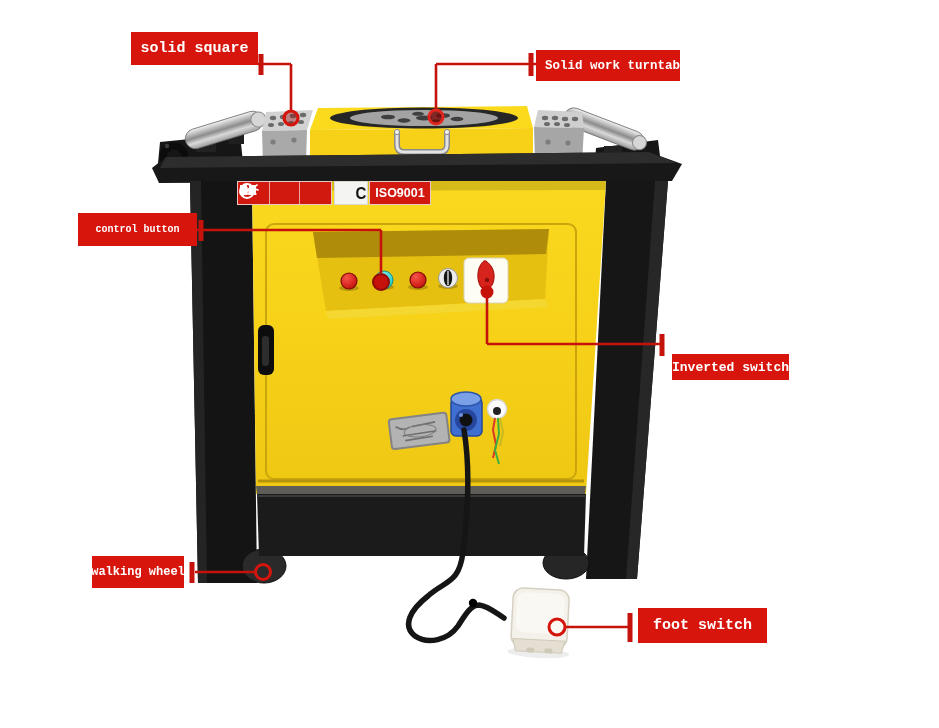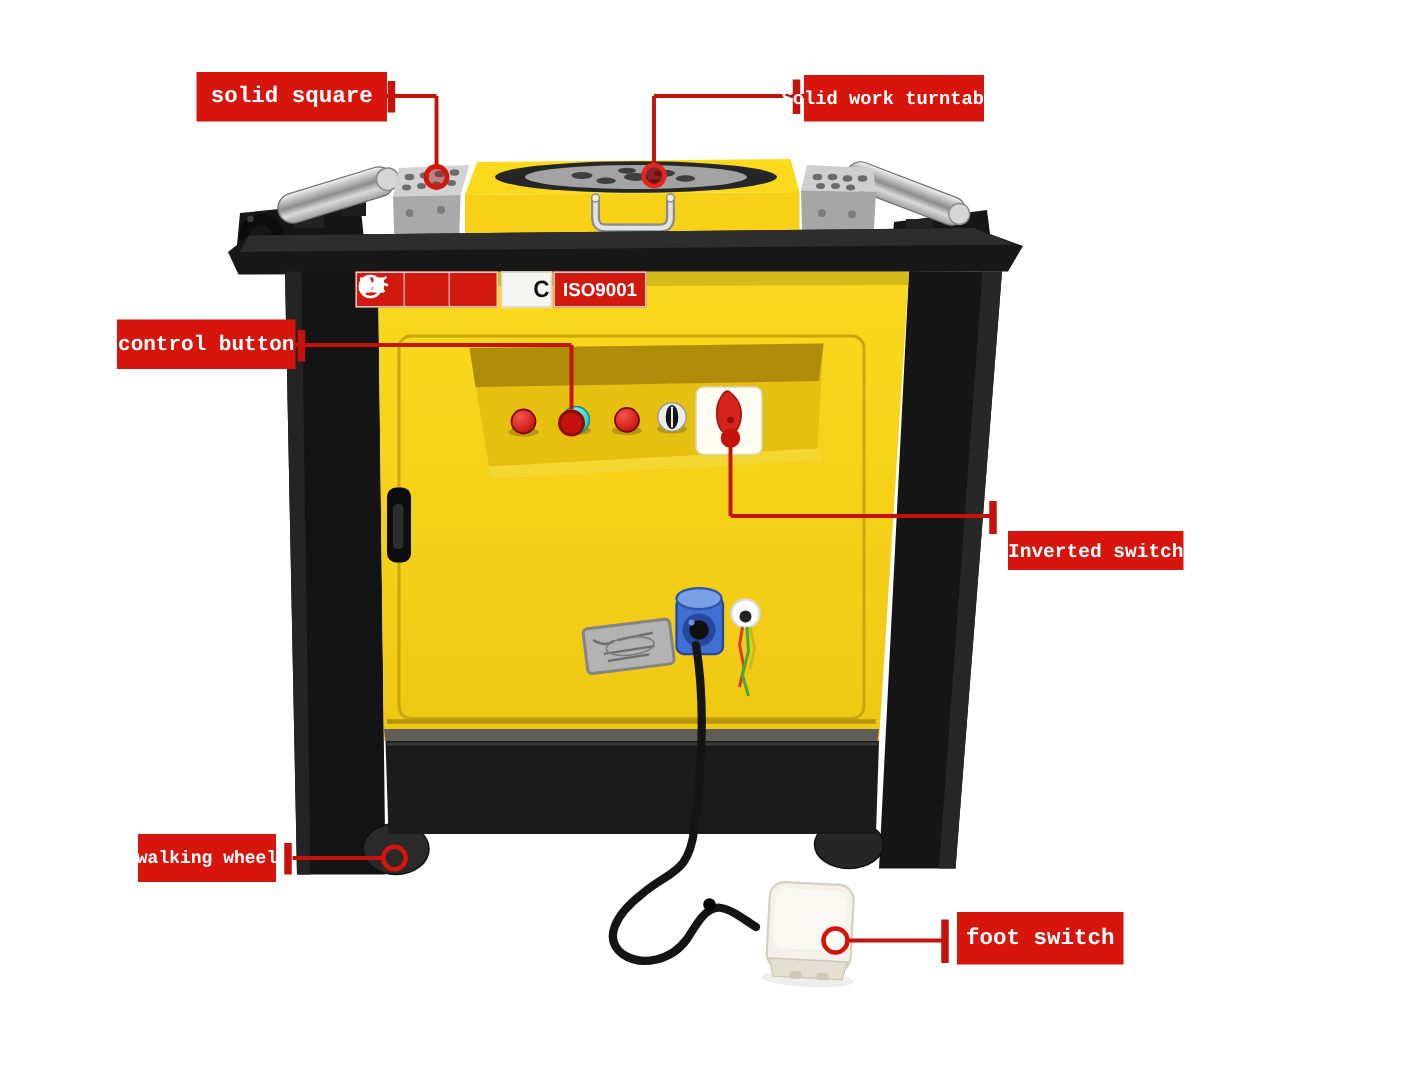--- a/index.html
+++ b/index.html
@@ -11,26 +11,26 @@
   .callout{
     position:absolute;
     background:#d8150d;
     color:#ffffff;
     font-family:"Liberation Mono","DejaVu Sans Mono",monospace;
     font-weight:bold;
     display:flex;align-items:center;justify-content:center;
     text-align:center;white-space:nowrap;
     z-index:5;
   }
-  #co-solid-square   {left:131px;top:48px; width:127px;height:33px;font-size:15px;}
-  #co-turntable      {left:536px;top:50px; width:120px;height:31px;font-size:12.5px;}
-  #co-control-button {left:78px; top:213px;width:119px;height:33px;font-size:14px;}
+  #co-solid-square   {left:131px;top:32px; width:127px;height:33px;font-size:15px;}
+  #co-turntable      {left:536px;top:50px; width:120px;height:31px;font-size:12.5px;padding-left:24px;}
+  #co-control-button {left:78px; top:213px;width:119px;height:33px;font-size:10px;}
   #co-inverted-switch{left:672px;top:334px;width:117px;height:26px;font-size:13px;margin-top:20px;}
   #co-walking-wheel  {left:92px; top:556px;width:92px; height:32px;font-size:12px;}
-  #co-foot-switch    {left:638px;top:608px;width:111px;height:35px;font-size:15px;}
+  #co-foot-switch    {left:638px;top:608px;width:129px;height:35px;font-size:15px;}
 
   
   .sticker{position:absolute;z-index:4;display:flex;align-items:center;justify-content:center;box-sizing:border-box;}
   #sticker-warn{left:237px;top:181px;width:95px;height:24px;background:#d11910;border:1px solid #e8c9c5;justify-content:space-around;padding:0 2px;}
   #sticker-ce  {left:334px;top:181px;width:34px;height:24px;background:#f4f4f2;border:1px solid #d9d9d4;}
   #sticker-iso {left:369px;top:181px;width:62px;height:24px;background:#d11910;border:1px solid #e8c9c5;}
   #sticker-ce .ce-text{color:#111;font-weight:bold;font-size:15px;letter-spacing:3px;font-family:"Liberation Sans",sans-serif;transform:scaleY(1.05);padding-left:36px;}
   #sticker-iso .iso-text{color:#fff;font-weight:bold;font-size:12.5px;font-family:"Liberation Sans",sans-serif;}
   .warn-cell{display:flex;align-items:center;justify-content:center;height:100%;flex:1;}
   .warn-cell + .warn-cell{border-left:1px solid #eaa79f;}

